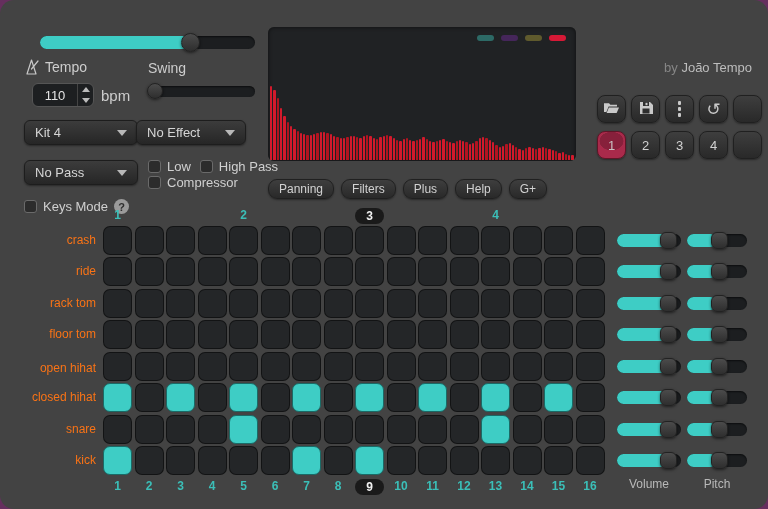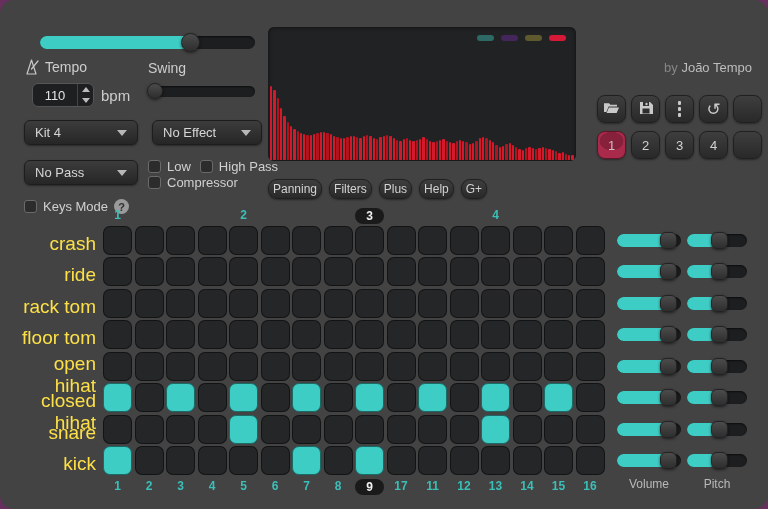--- a/index.html
+++ b/index.html
@@ -69,21 +69,21 @@
   .bars{
     position:absolute;left:2px;right:2px;bottom:1px;top:0;
     display:flex;align-items:flex-end;gap:1px;
   }
   .sbar{flex:1;background:#d21a2c;border-radius:1px 1px 0 0;}
   .sbar:nth-child(3n){background:#b0141f;}
   .pills{position:absolute;top:8px;right:10px;display:flex;gap:7px;}
   .pill{width:17px;height:6px;border-radius:3px;}
   
   .menurow{position:absolute;left:268px;top:179px;width:308px;display:flex;gap:7px;}
-  .menurow .btn{height:20px;padding:0 4px;font-size:12px;border-radius:9px;flex:0 0 auto;}
+  .menurow .btn{height:20px;padding:0 10px;font-size:12px;border-radius:9px;flex:0 0 auto;}
   
   .logo{
     position:absolute;right:14px;top:16px;text-align:right;color:#3ecdc5;
     font-size:43px;font-weight:200;letter-spacing:1px;line-height:1;
     font-family:"Liberation Sans","DejaVu Sans",sans-serif;
   }
   .byline{position:absolute;right:16px;top:60px;font-size:13px;color:#bdbdbd;}
   .byline .by{color:#868686;}
   
   .toolrow{position:absolute;display:flex;gap:5px;}
@@ -102,21 +102,21 @@
     position:absolute;left:32px;top:83px;width:62px;height:24px;
     background:#1d1f21;border:1px solid #555;border-radius:6px;
     display:flex;align-items:stretch;box-sizing:border-box;color:#e4e4e4;font-size:13px;
   }
   .numbox .val{flex:1;display:flex;align-items:center;justify-content:center;}
   .spin{width:15px;border-left:1px solid #444;display:flex;flex-direction:column;}
   .spin div{flex:1;display:flex;align-items:center;justify-content:center;}
   .tri-up{width:0;height:0;border-left:4px solid transparent;border-right:4px solid transparent;border-bottom:5px solid #bbb;}
   .tri-dn{width:0;height:0;border-left:4px solid transparent;border-right:4px solid transparent;border-top:5px solid #bbb;}
   
-  .rowlabel{position:absolute;width:80px;text-align:right;color:#fde047;font-size:19px;}
+  .rowlabel{position:absolute;width:80px;text-align:right;color:#f97316;font-size:12px;}
   .cell{
     position:absolute;width:29px;height:29px;background:#242628;
     border:1px solid rgba(0,0,0,.5);border-radius:7px;box-sizing:border-box;
   }
   .cell.on{background:#3ecdc5;border-color:#1a6a66;}
   .stepnum{position:absolute;width:29px;text-align:center;font-size:12px;color:#3bbfb8;font-weight:bold;}
   .stepnum.cur{
     color:#f0f0f0;background:#1a1a1a;border-radius:8px;height:16px;line-height:16px;
     font-weight:bold;
   }
@@ -156,21 +156,21 @@
     </div>
     <span class="lbl" style="position:absolute;left:101px;top:87px;font-size:15px;">bpm</span>
 
     <div class="track" style="left:148px;top:86px;width:107px;height:11px;"></div>
     <div class="handle" style="left:147px;top:83px;width:16px;height:16px;"></div>
 
     <div class="select" style="left:24px;top:120px;width:114px;">
       <span>Kit 4</span>
       <span class="caret"></span>
     </div>
-    <div class="select" style="left:152px;top:120px;width:110px;">
+    <div class="select" style="left:136px;top:120px;width:110px;">
       <span>No Effect</span>
       <span class="caret"></span>
     </div>
     <div class="select" style="left:24px;top:160px;width:114px;">
       <span>No Pass</span>
       <span class="caret"></span>
     </div>
 
     <div class="cbrow" style="left:148px;top:159px;">
       <span class="checkbox"></span>
@@ -443,21 +443,21 @@
         <div class="cell" style="left: 544px; top: 320.35px;"></div>
         <div class="cell" style="left: 575.5px; top: 320.35px;"></div>
         <div class="track" style="left: 617px; top: 328.35px; width: 64px; height: 13px;">
           <div class="fill" style="width:87%"></div>
         </div>
         <div class="handle square" style="left: 659.98px; top: 326.35px; width: 17px; height: 17px;"></div>
         <div class="track" style="left: 687px; top: 328.35px; width: 60px; height: 13px;">
           <div class="fill" style="width:50%"></div>
         </div>
         <div class="handle square" style="left: 711px; top: 326.35px; width: 17px; height: 17px;"></div>
-        <div class="rowlabel" style="left: 16px; top: 353px;">open hihat</div>
+        <div class="rowlabel" style="left: 16px; top: 361px;">open hihat</div>
         <div class="cell" style="left: 103px; top: 351.8px;"></div>
         <div class="cell" style="left: 134.5px; top: 351.8px;"></div>
         <div class="cell" style="left: 166px; top: 351.8px;"></div>
         <div class="cell" style="left: 197.5px; top: 351.8px;"></div>
         <div class="cell" style="left: 229px; top: 351.8px;"></div>
         <div class="cell" style="left: 260.5px; top: 351.8px;"></div>
         <div class="cell" style="left: 292px; top: 351.8px;"></div>
         <div class="cell" style="left: 323.5px; top: 351.8px;"></div>
         <div class="cell" style="left: 355px; top: 351.8px;"></div>
         <div class="cell" style="left: 386.5px; top: 351.8px;"></div>
@@ -552,21 +552,21 @@
         <div class="handle square" style="left: 711px; top: 452.15px; width: 17px; height: 17px;"></div>
         <div class="stepnum" style="left: 103px; top: 479px;">1</div>
         <div class="stepnum" style="left: 134.5px; top: 479px;">2</div>
         <div class="stepnum" style="left: 166px; top: 479px;">3</div>
         <div class="stepnum" style="left: 197.5px; top: 479px;">4</div>
         <div class="stepnum" style="left: 229px; top: 479px;">5</div>
         <div class="stepnum" style="left: 260.5px; top: 479px;">6</div>
         <div class="stepnum" style="left: 292px; top: 479px;">7</div>
         <div class="stepnum" style="left: 323.5px; top: 479px;">8</div>
         <div class="stepnum cur" style="left: 355px; top: 479px;">9</div>
-        <div class="stepnum" style="left: 386.5px; top: 479px;">17</div>
+        <div class="stepnum" style="left: 386.5px; top: 479px;">10</div>
         <div class="stepnum" style="left: 418px; top: 479px;">11</div>
         <div class="stepnum" style="left: 449.5px; top: 479px;">12</div>
         <div class="stepnum" style="left: 481px; top: 479px;">13</div>
         <div class="stepnum" style="left: 512.5px; top: 479px;">14</div>
         <div class="stepnum" style="left: 544px; top: 479px;">15</div>
         <div class="stepnum" style="left: 575.5px; top: 479px;">16</div>
       </div>
 
     <div class="axislabel" style="left:617px;top:477px;">Volume</div>
     <div class="axislabel" style="left:687px;top:477px;width:60px;">Pitch</div>

